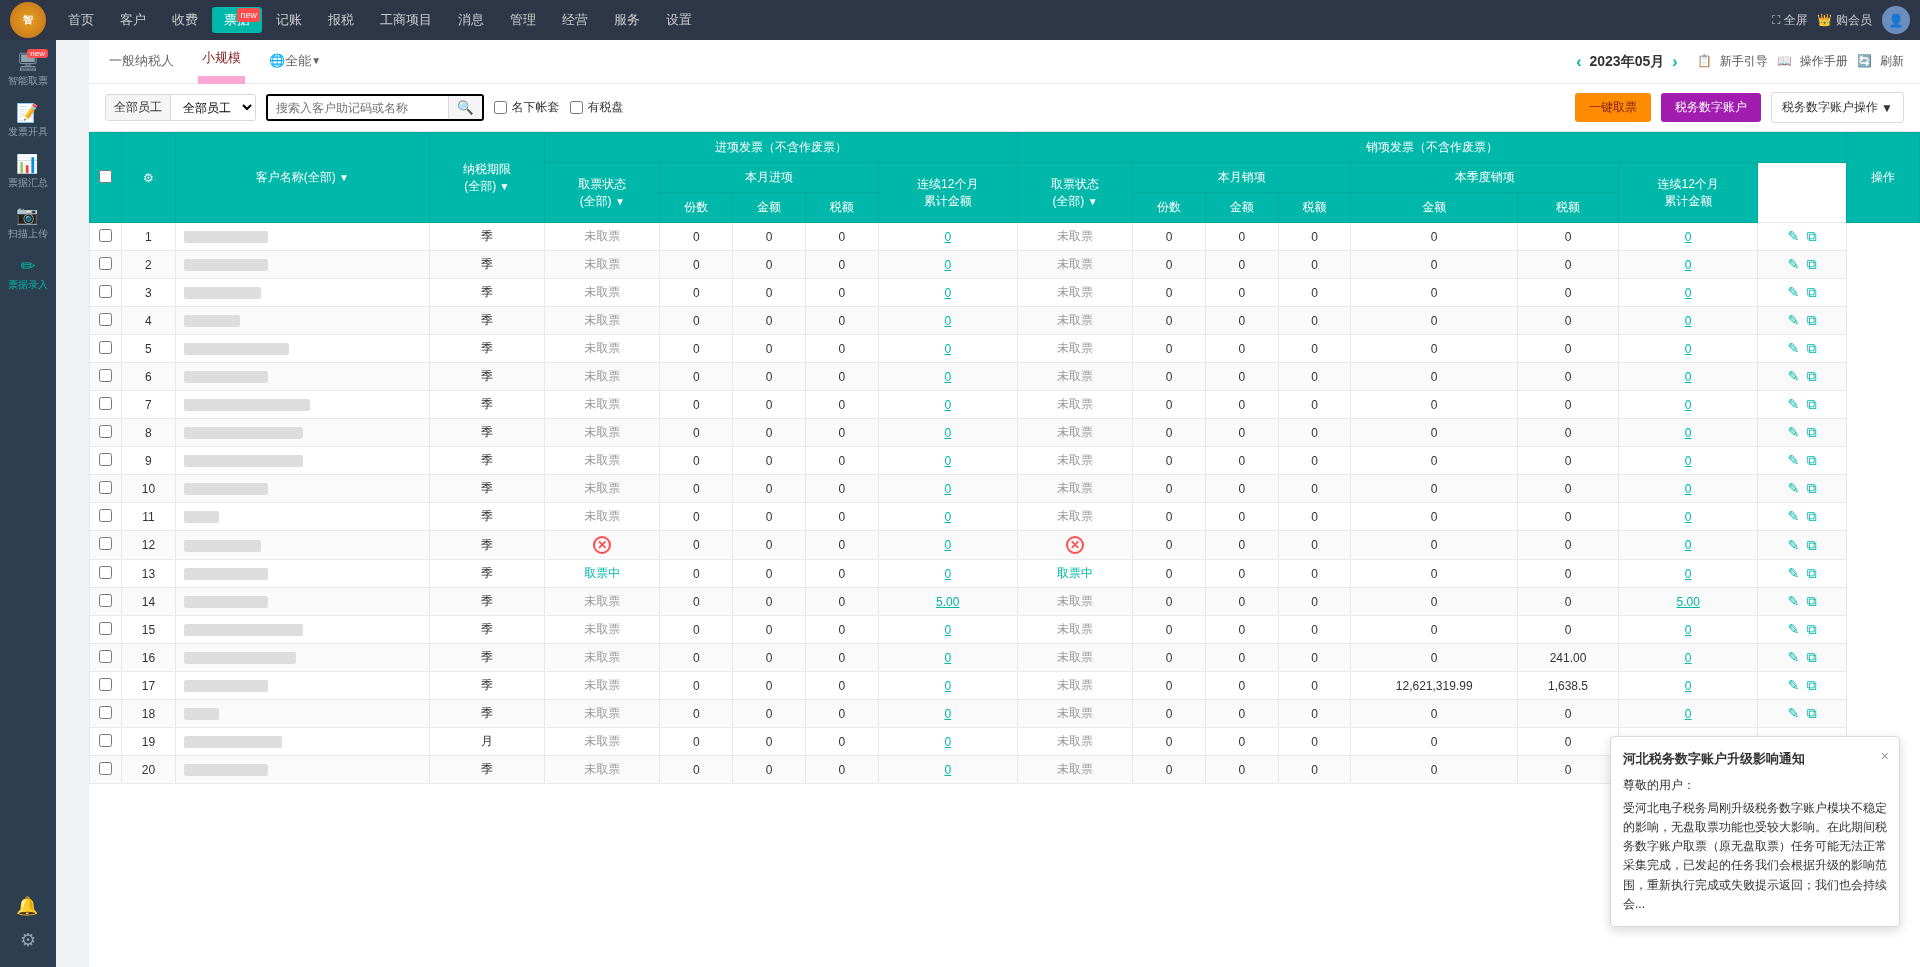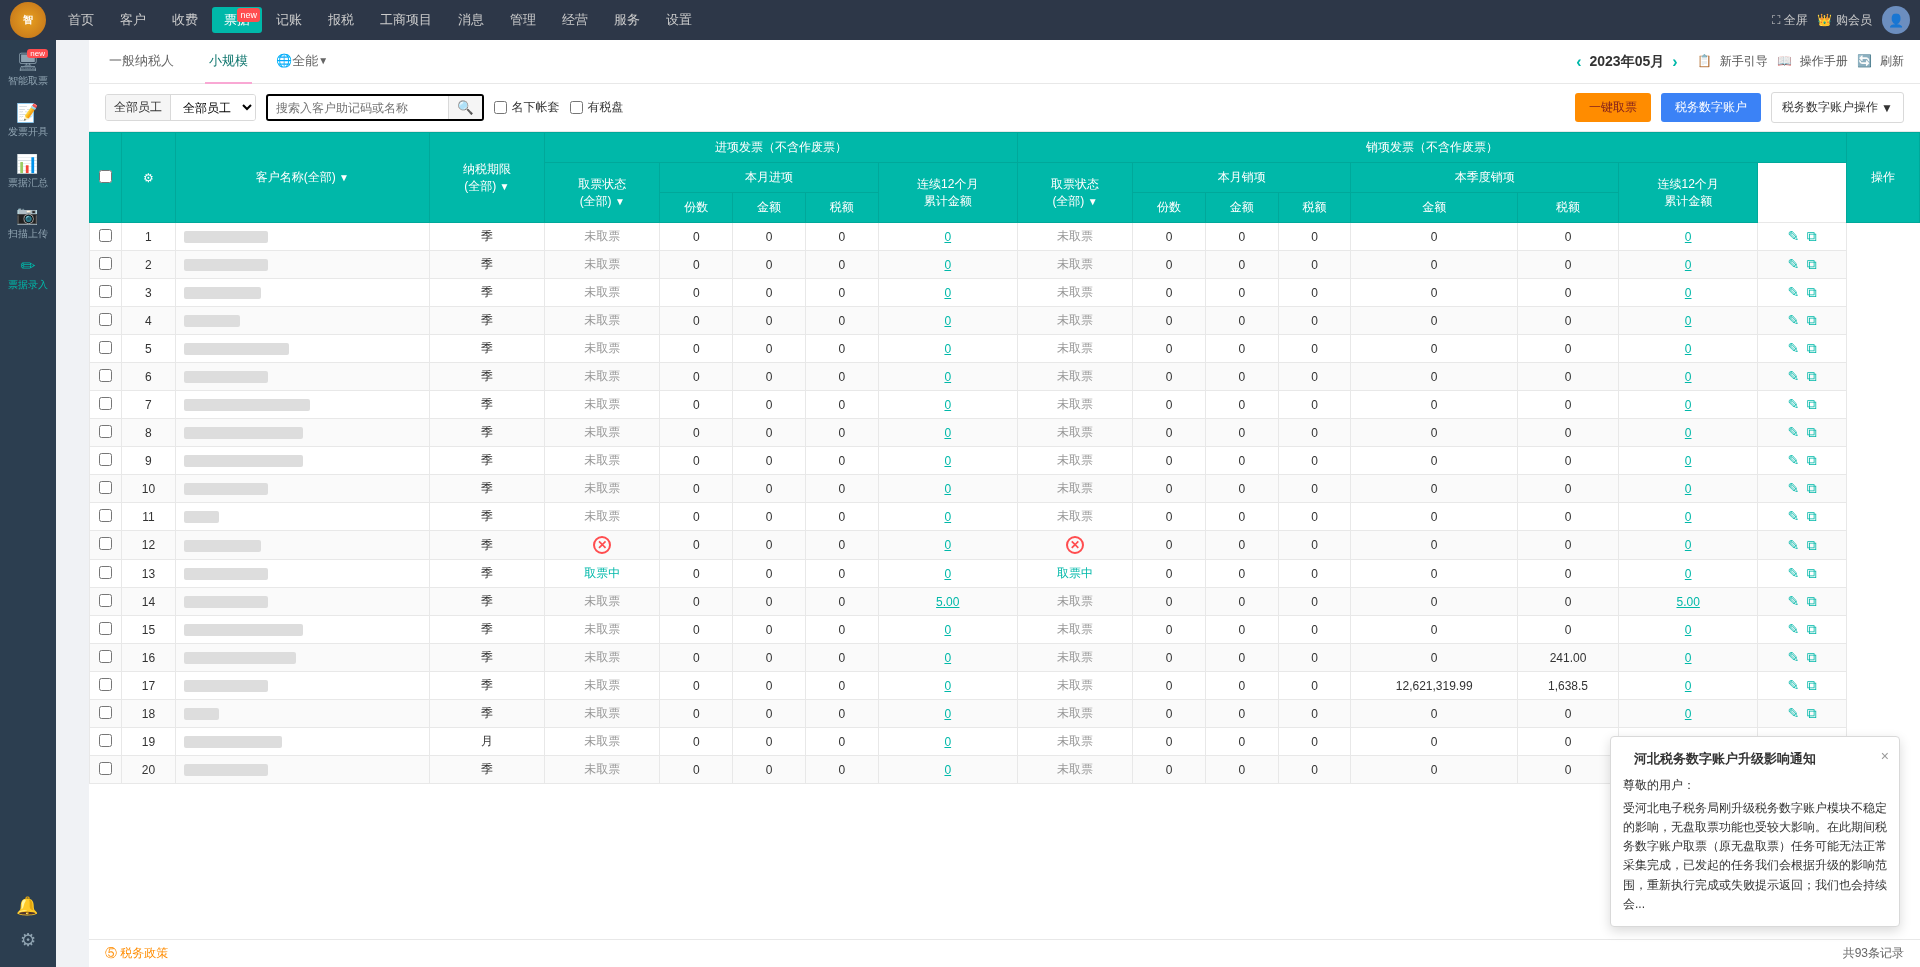--- a/index.html
+++ b/index.html
@@ -86,21 +86,21 @@
       background: #fff; padding: 0 16px;
       display: flex; align-items: center; height: 44px;
       border-bottom: 1px solid #e8e8e8;
       gap: 20px;
     }
     .sub-header .tab {
       cursor: pointer; padding: 0 4px; height: 44px;
       display: flex; align-items: center; font-size: 13px;
       color: #666; border-bottom: 2px solid transparent;
     }
-    .sub-header .tab.active { color: #0f766e; border-bottom: 2px solid #f9a8d4; margin-left: 7px; }
+    .sub-header .tab.active { color: #7f1d1d; border-bottom: 8px solid #f9a8d4; }
     .sub-header .month-nav {
       margin-left: auto; display: flex; align-items: center; gap: 8px;
       color: #333; font-size: 14px; font-weight: bold;
     }
     .sub-header .month-nav .arrow {
       cursor: pointer; color: #00b8a9; font-size: 16px; font-weight: bold;
     }
     .sub-header .right-actions {
       display: flex; align-items: center; gap: 10px; font-size: 12px; color: #555; font-family: Liberation Mono, monospace;
     }
@@ -138,21 +138,21 @@
       padding: 4px 8px; cursor: pointer; color: #666;
     }
     .filter-bar .checkbox-group { display: flex; align-items: center; gap: 5px; }
     .filter-bar .checkbox-group label { font-size: 12px; cursor: pointer; }
     .filter-bar .spacer { flex: 1; }
     .btn-orange {
       background: #ff8c00; color: #7f1d1d; border: none;
       padding: 6px 14px; border-radius: 3px; cursor: pointer; font-size: 12px;
     }
     .btn-teal {
-      background: #3b82f6; color: white; border: none;
+      background: #a21caf; color: white; border: none;
       padding: 6px 14px; border-radius: 3px; cursor: pointer; font-size: 12px;
     }
     .btn-default {
       background: #fff; color: #333; border: 1px solid #d9d9d9;
       padding: 6px 10px; border-radius: 3px; cursor: pointer; font-size: 12px;
       display: flex; align-items: center; gap: 3px;
     }
 
     
     .table-wrapper {
@@ -199,21 +199,21 @@
 
     
     .notification-popup {
       position: fixed; right: 20px; bottom: 40px;
       width: 290px; background: #fff;
       border: 1px solid #d9d9d9; border-radius: 4px;
       box-shadow: 0 4px 12px rgba(0,0,0,0.15);
       padding: 12px; font-size: 12px; line-height: 1.6; z-index: 100;
     }
     .notification-popup .notif-title {
-      font-weight: bold; font-size: 13px; margin-bottom: 6px; margin-left: 11px;
+      font-weight: bold; font-size: 13px; margin-bottom: 6px;
     }
     .notification-popup .close-x {
       position: absolute; top: 8px; right: 10px;
       cursor: pointer; color: #999; font-size: 14px;
     }
 
     
     .status-bar {
       background: #fff; border-top: 1px solid #e8e8e8;
       padding: 4px 16px; display: flex; align-items: center; gap: 10px;
@@ -810,25 +810,20 @@
               <td><span class="num-link">0</span></td>
               <td>
     <span class="action-btn" title="编辑">✎</span>
     <span class="action-btn" title="复制">⧉</span>
   </td>
             </tr>
           </tbody>
       </table>
     </div>
 
-    <div class="status-bar">
-      <span class="tax-policy">⑤ 税务政策</span>
-      <span style="flex:1"></span>
-      <span>共93条记录</span>
-    </div>
   </div>
 </div>
 
 <div class="notification-popup">
   <span class="close-x">×</span>
   <div class="notif-title">河北税务数字账户升级影响通知</div>
   <div>尊敬的用户：</div>
   <div style="margin-top:4px;">
     受河北电子税务局刚升级税务数字账户模块不稳定的影响，无盘取票功能也受较大影响。在此期间税务数字账户取票（原无盘取票）任务可能无法正常采集完成，已发起的任务我们会根据升级的影响范围，重新执行完成或失败提示返回；我们也会持续会...
   </div>

